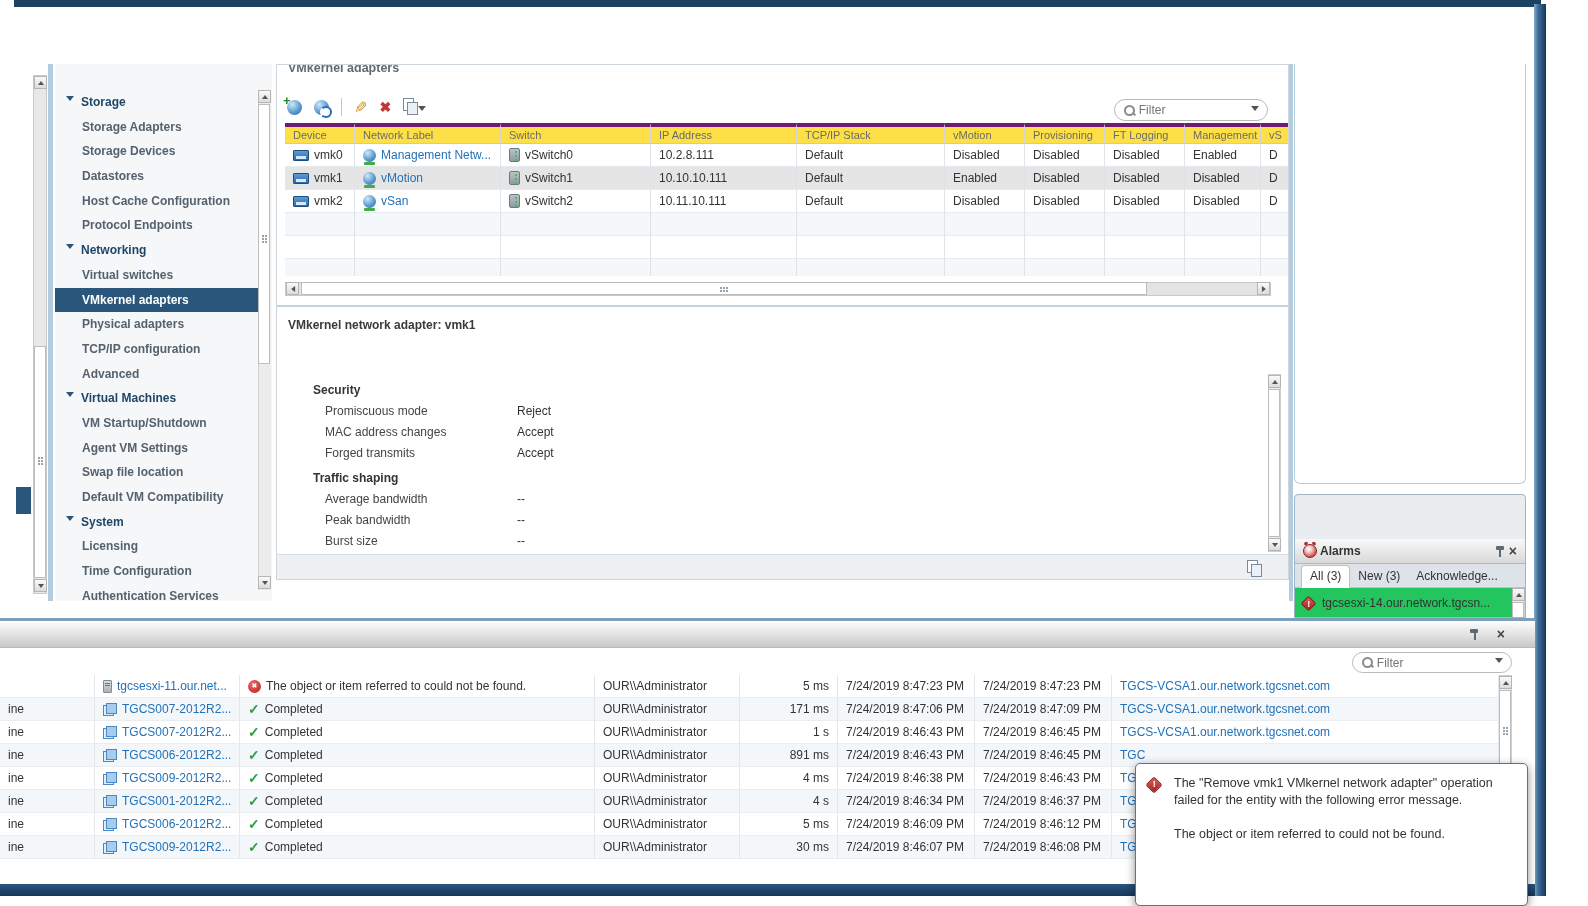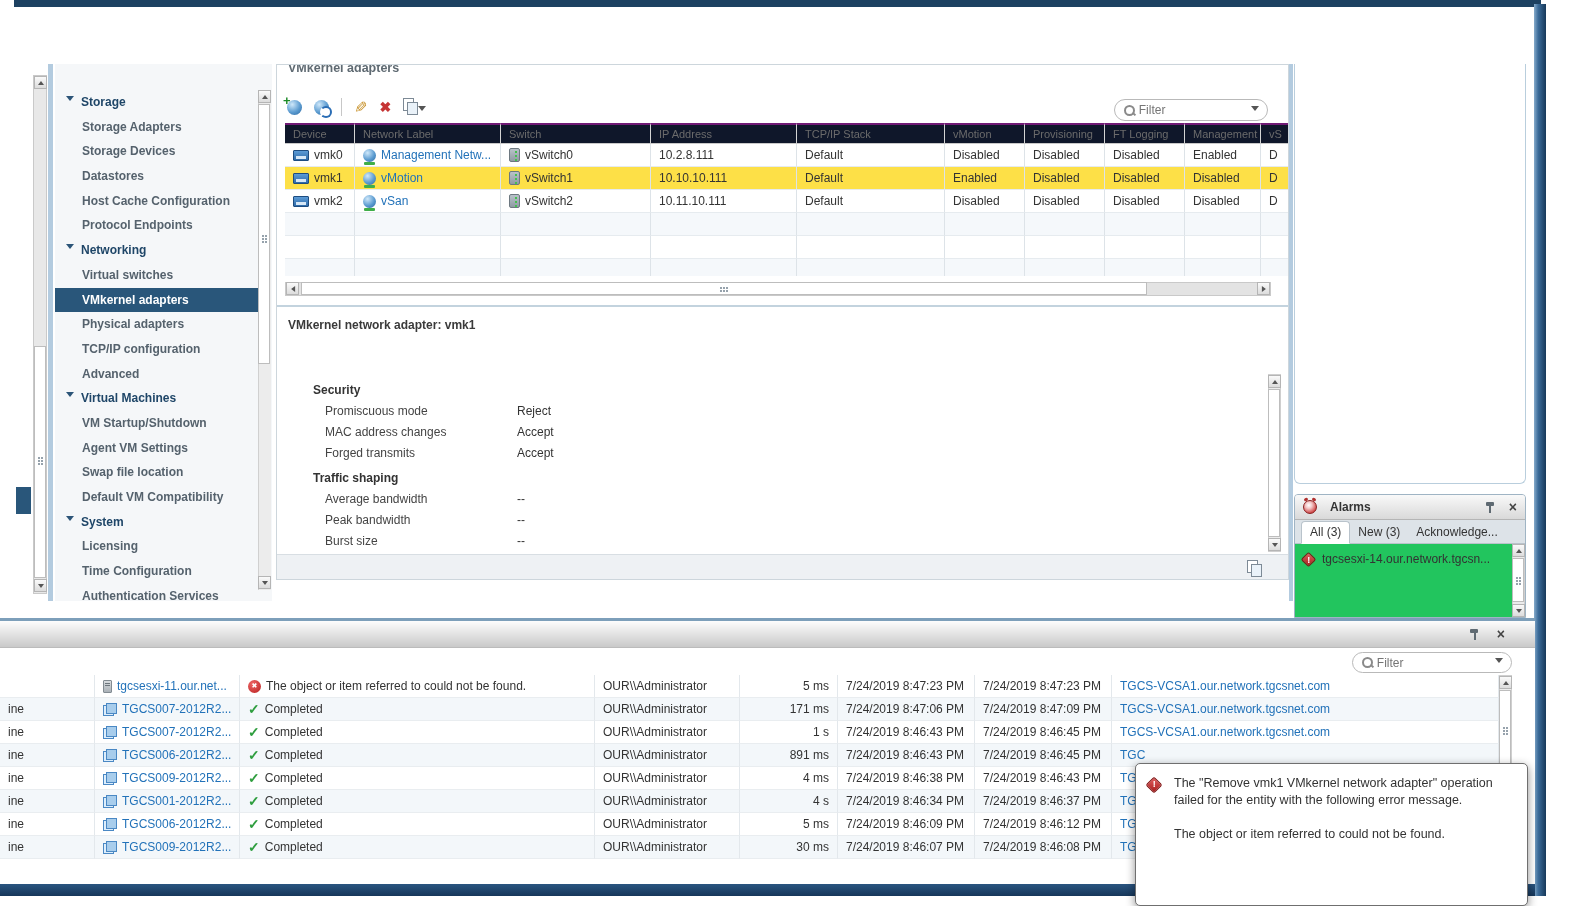--- a/index.html
+++ b/index.html
@@ -54,24 +54,24 @@
   .filter-pill { position:absolute; height:22px; border:1px solid #b9b9b9; border-radius:11px; background:#fff; display:flex; align-items:center; padding:0 8px; }
   .mag { position:relative; width:13px; height:13px; display:inline-block; margin-right:5px; }
   .mag::before { content:""; position:absolute; left:1px; top:1px; width:7px; height:7px; border:2px solid #8a8a8a; border-radius:50%; }
   .mag::after { content:""; position:absolute; left:9px; top:9px; width:4px; height:2px; background:#8a8a8a; transform:rotate(45deg); }
   .filter-pill input { border:none; outline:none; width:100%; font-size:12px; color:#555; font-family:"Liberation Sans",sans-serif; background:transparent; }
   .filter-pill .caret { margin-left:auto; }
 
   
   .t-row { display:flex; }
   .t-cell { flex:0 0 auto; padding:0 8px; white-space:nowrap; overflow:hidden; border-right:1px solid #dde3e8; display:flex; align-items:center; gap:5px; }
-  .t-head .t-cell { color:#6b6b6b; font-size:11px; background:#0f172a; border-right:1px solid #d4d4d4; border-top:2px solid #701a75; border-bottom:1px solid #c9c9c9; }
+  .t-head .t-cell { color:#6b6b6b; font-size:11px; background:#fde047; border-right:1px solid #d4d4d4; border-top:4px solid #701a75; border-bottom:1px solid #c9c9c9; }
   .adp-head .t-cell { height:21px; }
   .adp-row .t-cell { height:23px; border-bottom:1px solid #e6ebef; }
-  .adp-row.sel { background:#fde047; }
+  .adp-row.sel { background:#e5e5e5; }
   .adp-row.stripe { background:#f5f8fb; }
 
   .nic-ic { width:16px; height:11px; background:linear-gradient(#5b9bd6,#2f6aa8); border:1px solid #1d4c80; border-radius:1px; position:relative; flex:none; }
   .nic-ic::before { content:""; position:absolute; left:2px; bottom:1px; width:10px; height:3px; background:#d7e8f7; }
   .net-ic { position:relative; width:13px; height:13px; border-radius:50%; background:radial-gradient(circle at 35% 30%, #cfe8fa 0%, #5b9bd0 55%, #29669f 100%); flex:none; }
   .net-ic::after { content:""; position:absolute; left:1px; bottom:-3px; width:11px; height:3px; background:#3fae49; border-radius:1px; }
   .sw-ic { position:relative; width:11px; height:14px; background:linear-gradient(#b9c2c9,#8f9aa3); border:1px solid #6d7880; border-radius:2px; flex:none; }
   .sw-ic::after { content:""; position:absolute; right:2px; top:2px; width:2px; height:2px; background:#41c24f; box-shadow:0 4px #41c24f,0 8px #41c24f; }
 
   .hscroll { position:absolute; height:14px; background:#e3e3e3; border:1px solid #c9c9c9; }
@@ -88,21 +88,21 @@
   .pol-value { color:#333; }
   .pol-row { position:absolute; height:21px; line-height:21px; }
 
   .card-footer { position:absolute; left:0; top:489px; width:100%; height:26px; background:#eef1f4; border-top:1px solid #d8dee3; }
 
   
   .right-sep { left:1289px; top:64px; width:4px; height:537px; background:#b3cbdf; }
   .right-empty { left:1294px; top:64px; width:232px; height:420px; background:#fff; border:1px solid #b9cedd; border-top:none; border-radius:0 0 6px 6px; }
 
   .alarms { left:1294px; top:494px; width:232px; height:124px; background:#e9edf0; border:1px solid #9fb4c4; border-radius:4px 4px 0 0; overflow:hidden; }
-  .panel-head { position:relative; height:25px; background:linear-gradient(#f9f9f9,#d9d9d9); border-bottom:1px solid #b5b5b5; display:flex; align-items:center; padding:0 8px; gap:13px; }
+  .panel-head { position:relative; height:25px; background:linear-gradient(#f9f9f9,#d9d9d9); border-bottom:1px solid #b5b5b5; display:flex; align-items:center; padding:0 8px; gap:3px;margin-top:44px; }
   .panel-head .title { font-weight:bold; color:#333; }
   .alarm-clock { position:relative; width:14px; height:14px; border-radius:50%; background:radial-gradient(circle at 40% 35%, #fff 0%, #f3c8c8 30%, #cf4545 75%); border:1px solid #8a2020; flex:none; }
   .alarm-clock::before, .alarm-clock::after { content:""; position:absolute; top:-3px; width:4px; height:3px; background:#b03030; border-radius:2px; }
   .alarm-clock::before { left:0; transform:rotate(-35deg); }
   .alarm-clock::after { right:0; transform:rotate(35deg); }
   .pin-ic { position:relative; width:11px; height:13px; display:inline-block; }
   .pin-ic::before { content:""; position:absolute; left:1px; top:1px; width:8px; height:4px; background:#5f6a72; border-radius:1px; }
   .pin-ic::after { content:""; position:absolute; left:4.5px; top:5px; width:2px; height:7px; background:#5f6a72; }
   .close-x { font-size:14px; color:#444; font-weight:bold; line-height:1; }
   .spacer { flex:1; }

